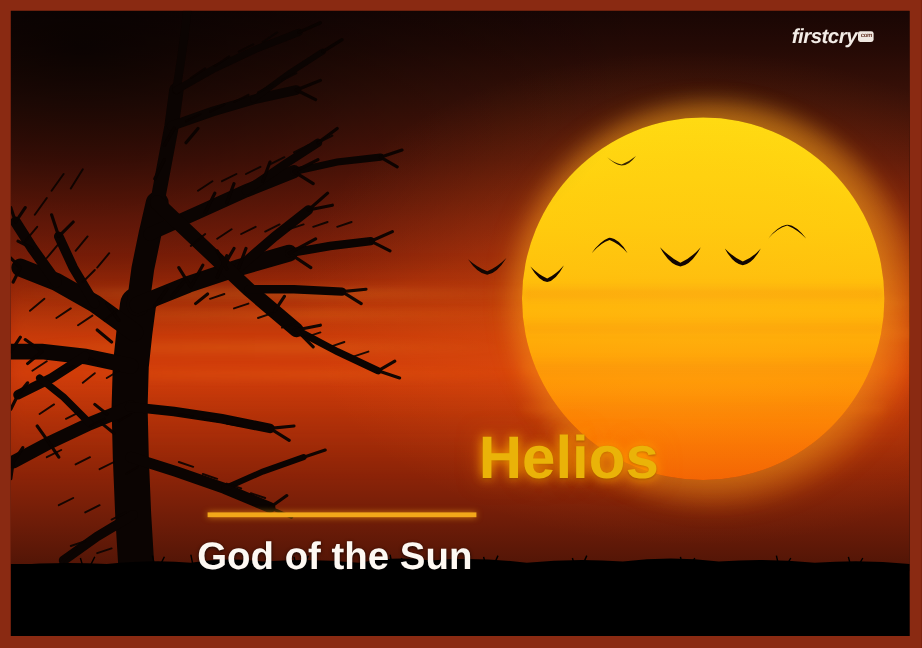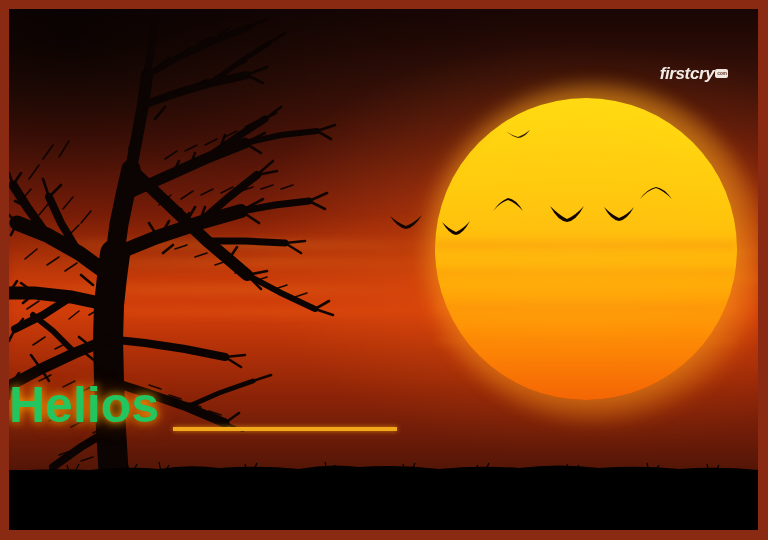--- a/index.html
+++ b/index.html
@@ -123,28 +123,27 @@
   
   .tree { position:absolute; left:0; top:0; width:440px; height:521px; }
 
   
   .bird { position:absolute; }
 
   
   .title {
     position:absolute;
     left:0; top:343px; width:540px;
-    text-align:left;
+    text-align:right;
     font-size:50px;
     font-weight:bold;
     letter-spacing:0px;
-    color:#22c55e;
+    color:#eab308;
     text-shadow:0 0 9px rgba(255,170,0,0.95), 0 0 20px rgba(255,120,0,0.6), 0 1px 2px rgba(80,20,0,0.7);
     font-family:"Liberation Sans", sans-serif;
-    margin-top:24px;
   }
   .divider {
     position:absolute;
     left:164px; top:418px;
     width:224px; height:4px;
     background:#f2a81a;
     box-shadow:0 0 5px rgba(255,170,20,0.7);
   }
   .subtitle {
     position:absolute;
@@ -169,21 +168,20 @@
     position:relative;
     display:block;
     font-size:17px;
     font-weight:bold;
     font-style:italic;
     color:#f3ece6;
     letter-spacing:-0.4px;
     line-height:17px;
     text-align:center;
     padding-left:8px;
-    margin-top:43px;
   }
   .logo-badge {
     display:inline-block;
     position:relative;
     top:-1px;
     margin-left:1px;
     width:13px; height:9px;
     border-radius:2px;
     background:#efe7e0;
   }
@@ -349,20 +347,21 @@
                  M238 10 L236 2 M244 10 L248 1 M318 10 L316 0 M322 10 L326 3
                  M396 10 L394 2 M402 10 L406 1 M470 10 L468 3 M476 10 L480 1
                  M560 10 L558 2 M566 10 L570 3 M640 10 L638 1 M646 10 L650 3
                  M60 10 L58 3 M66 10 L70 2 M700 10 L698 2 M706 10 L710 3"></path>
       </g>
     </svg>
     <div class="ground"></div>
 
     <div class="title">Helios</div>
     <div class="divider"></div>
+    <div class="subtitle">God of the Sun</div>
 
     <div class="logo">
       <span class="logo-top"><span>firstcry</span><span class="logo-badge"><i>com</i></span></span>
       <svg class="logo-heart" width="10" height="9" viewBox="0 0 10 9" style="position:absolute; right:31px; top:18px;">
         <path d="M5 9 C 1 6 0 4 0 2.6 C 0 1.1 1.1 0 2.5 0 C 3.5 0 4.5 0.7 5 1.6 C 5.5 0.7 6.5 0 7.5 0 C 8.9 0 10 1.1 10 2.6 C 10 4 9 6 5 9 Z" fill="#f5efe9"></path>
       </svg>
     </div>
 
   </div>
 </div>

